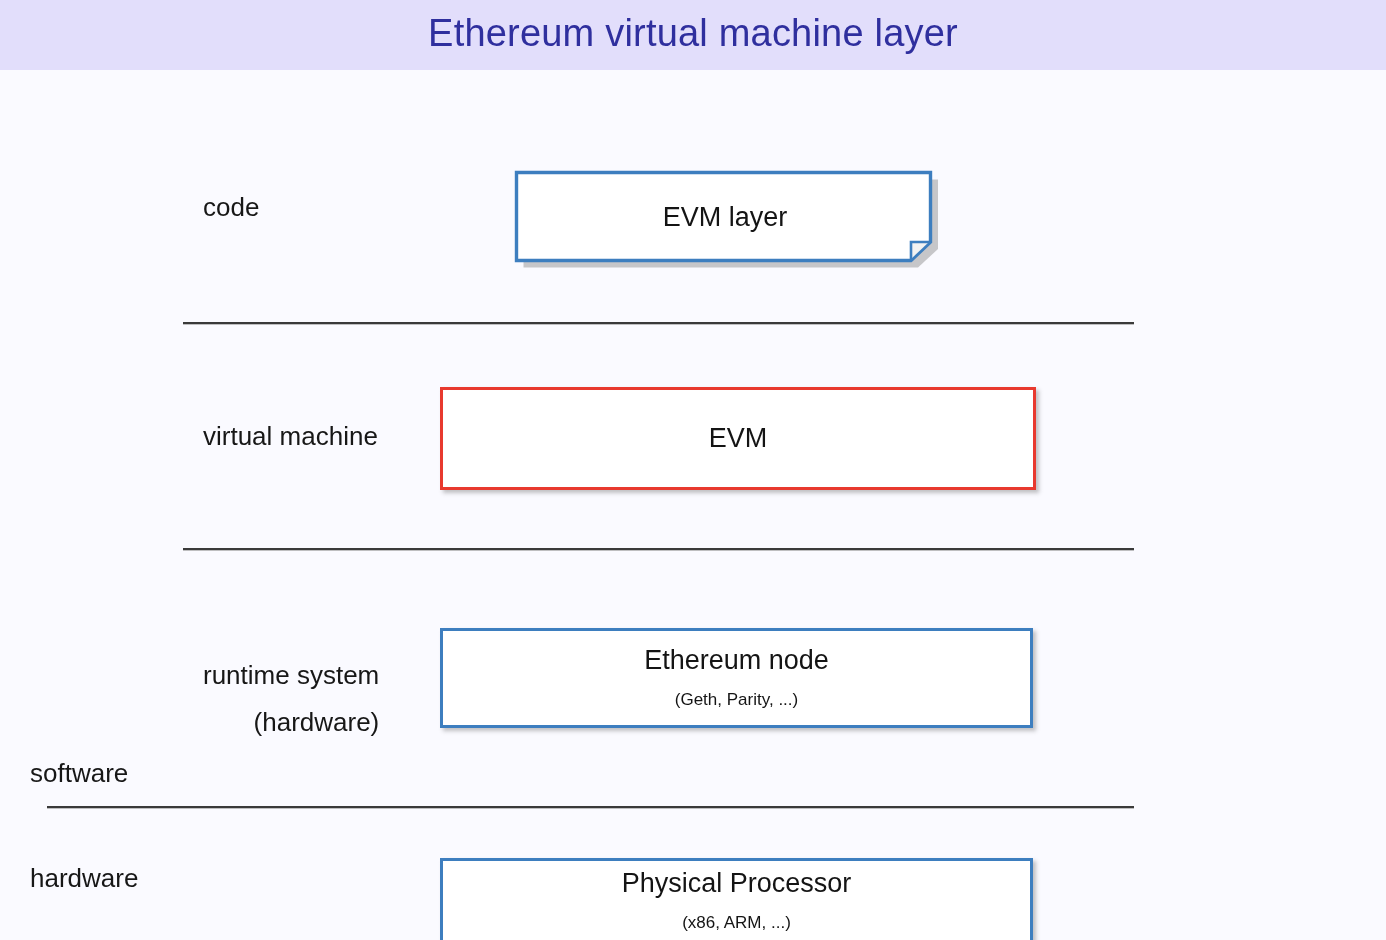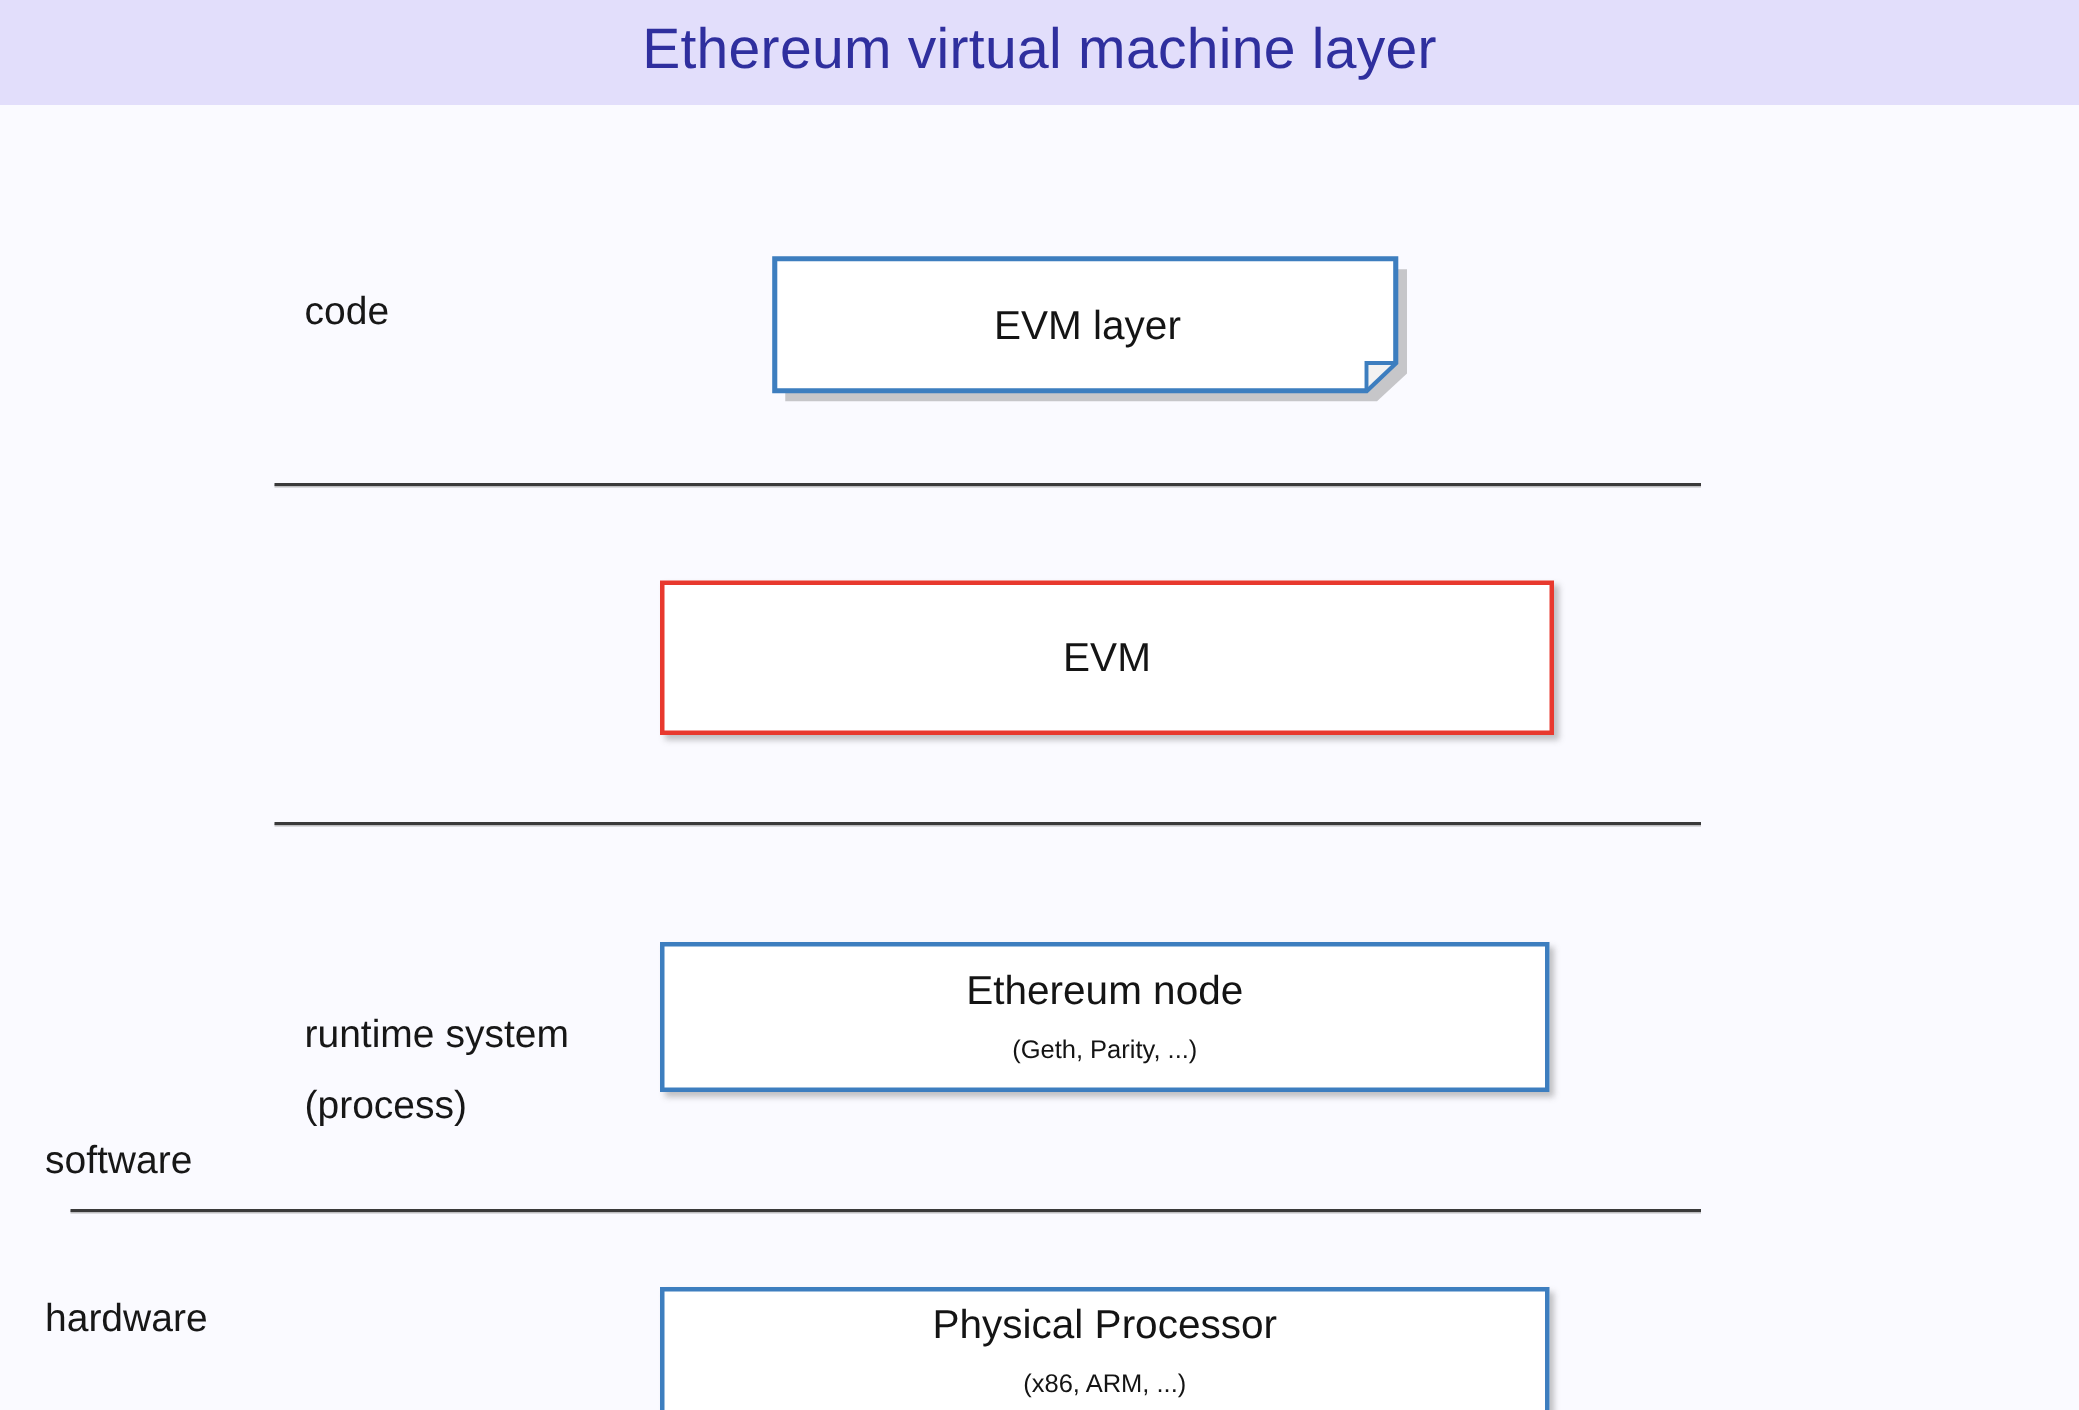--- a/index.html
+++ b/index.html
@@ -138,30 +138,31 @@
       <path d="M1.5,1.5 L415.5,1.5 L415.5,71 L396,89.5 L1.5,89.5 Z" fill="#ffffff" stroke="#3d7ebf" stroke-width="3.4" stroke-linejoin="miter"></path>
 
       <path d="M415.5,71 L396,71 L396,89.5" fill="#f2f2f2" stroke="#3d7ebf" stroke-width="2.6" stroke-linejoin="miter"></path>
       <path d="M415.5,71 L396,89.5" fill="none" stroke="#3d7ebf" stroke-width="2.2"></path>
     </svg>
     <span class="main-label">EVM layer</span>
   </div>
 
   <div class="divider" style="left:183px; top:322px; width:951px;"></div>
 
+  <div class="row-label" style="left:203px; top:415px;">virtual machine</div>
 
   <div class="box red" style="left:440px; top:387px; width:596px; height:103px;">
     <span class="main-label">EVM</span>
   </div>
 
   <div class="divider" style="left:183px; top:548px; width:951px;"></div>
 
-  <div class="row-label two-line" style="left:203px; top:666px;">
+  <div class="row-label two-line" style="left:203px; top:652px;text-align:right;">
     <span class="l1">runtime system</span>
-    <span class="l2">(process)</span>
+    <span class="l2">(hardware)</span>
   </div>
 
   <div class="box blue" style="left:440px; top:628px; width:593px; height:100px;text-align:center;">
     <span class="main-label">Ethereum node</span>
     <span class="sub-label small">(Geth, Parity, ...)</span>
   </div>
 
   <div class="row-label" style="left:30px; top:752px;">software</div>
 
   <div class="divider" style="left:47px; top:806px; width:1087px;"></div>

